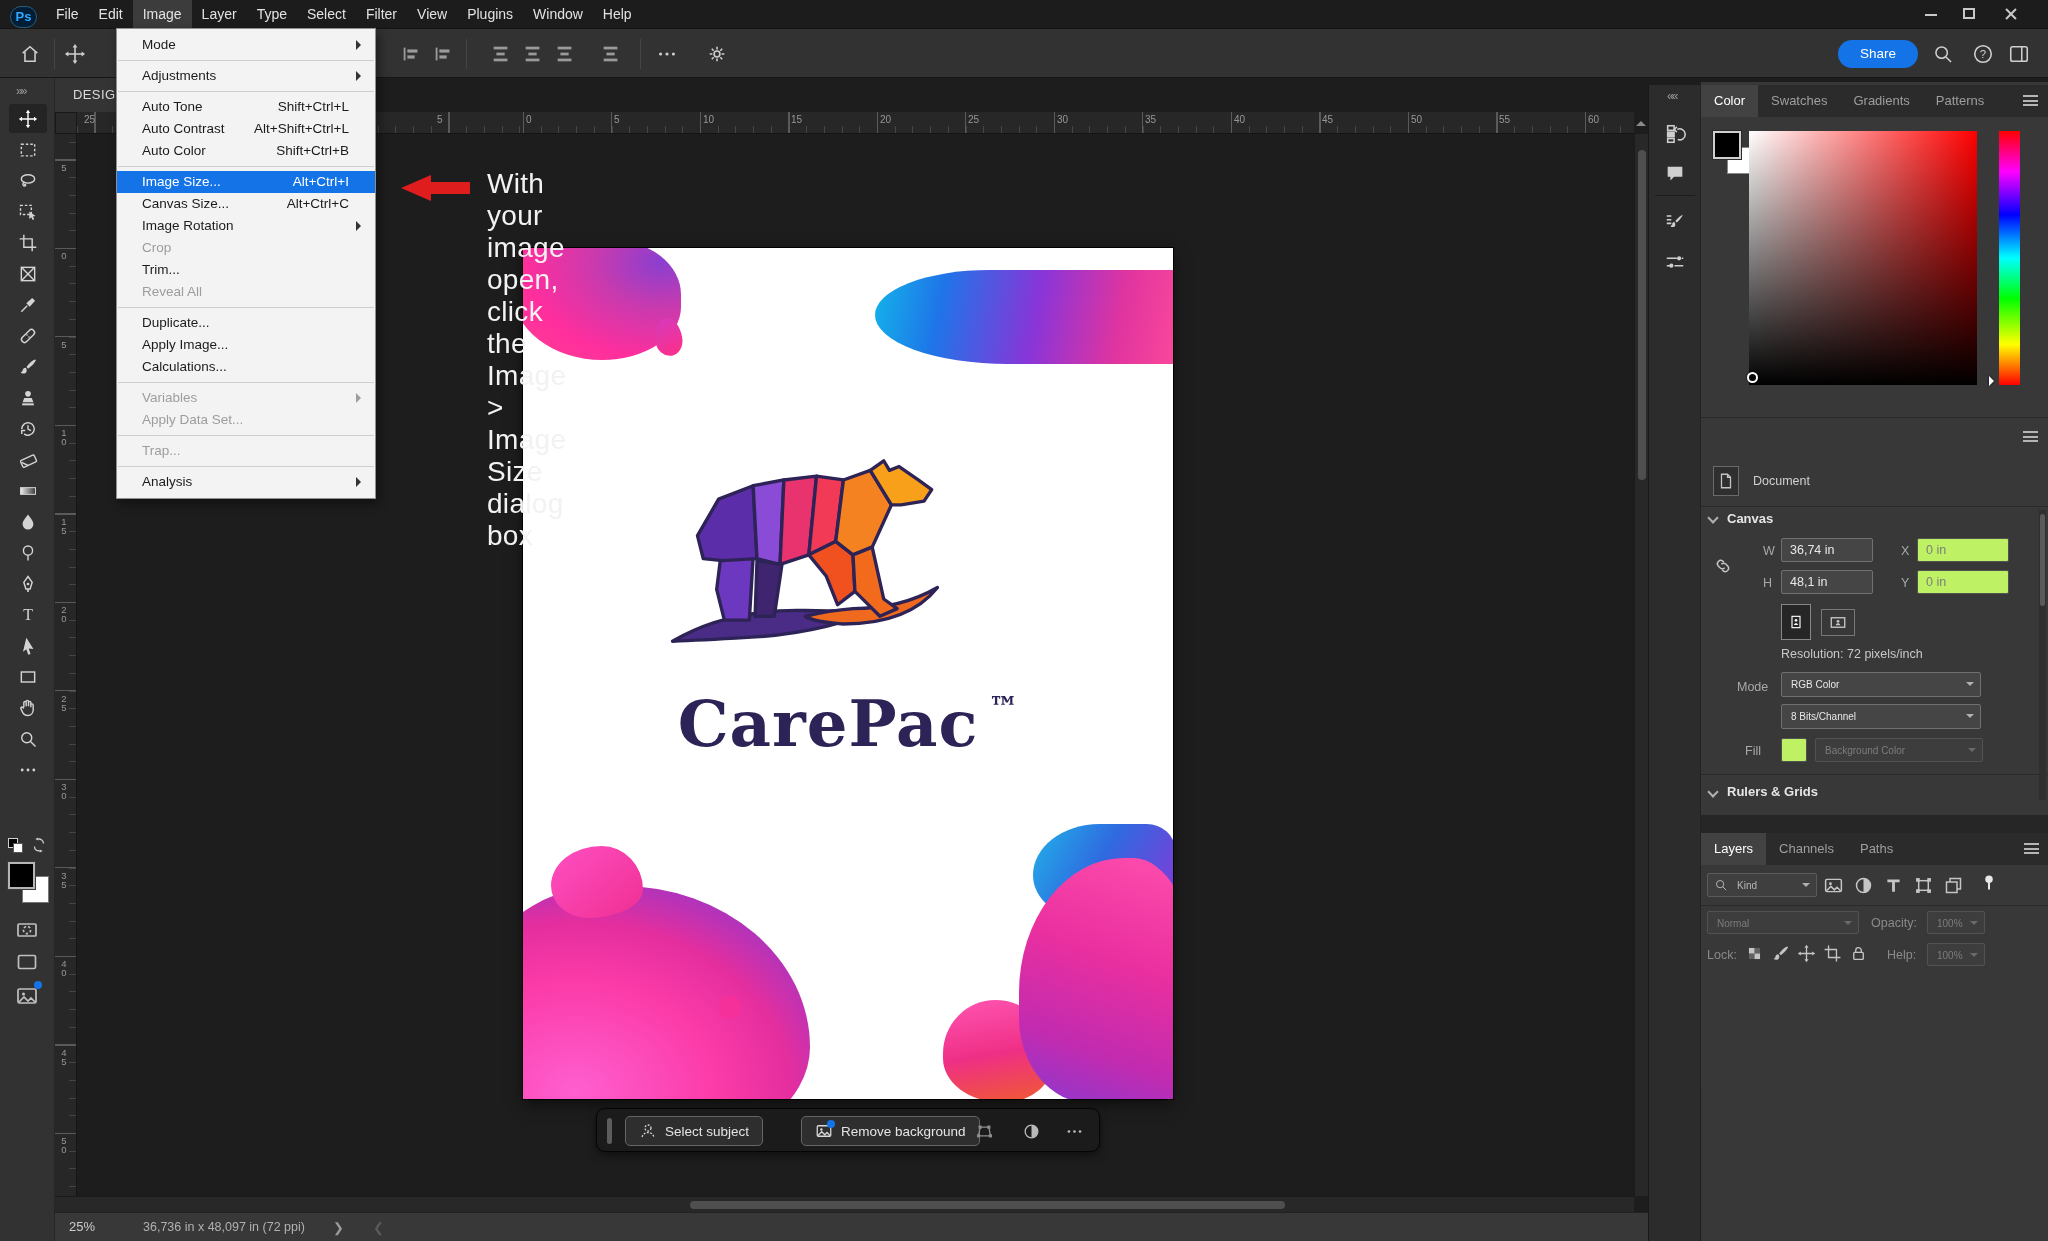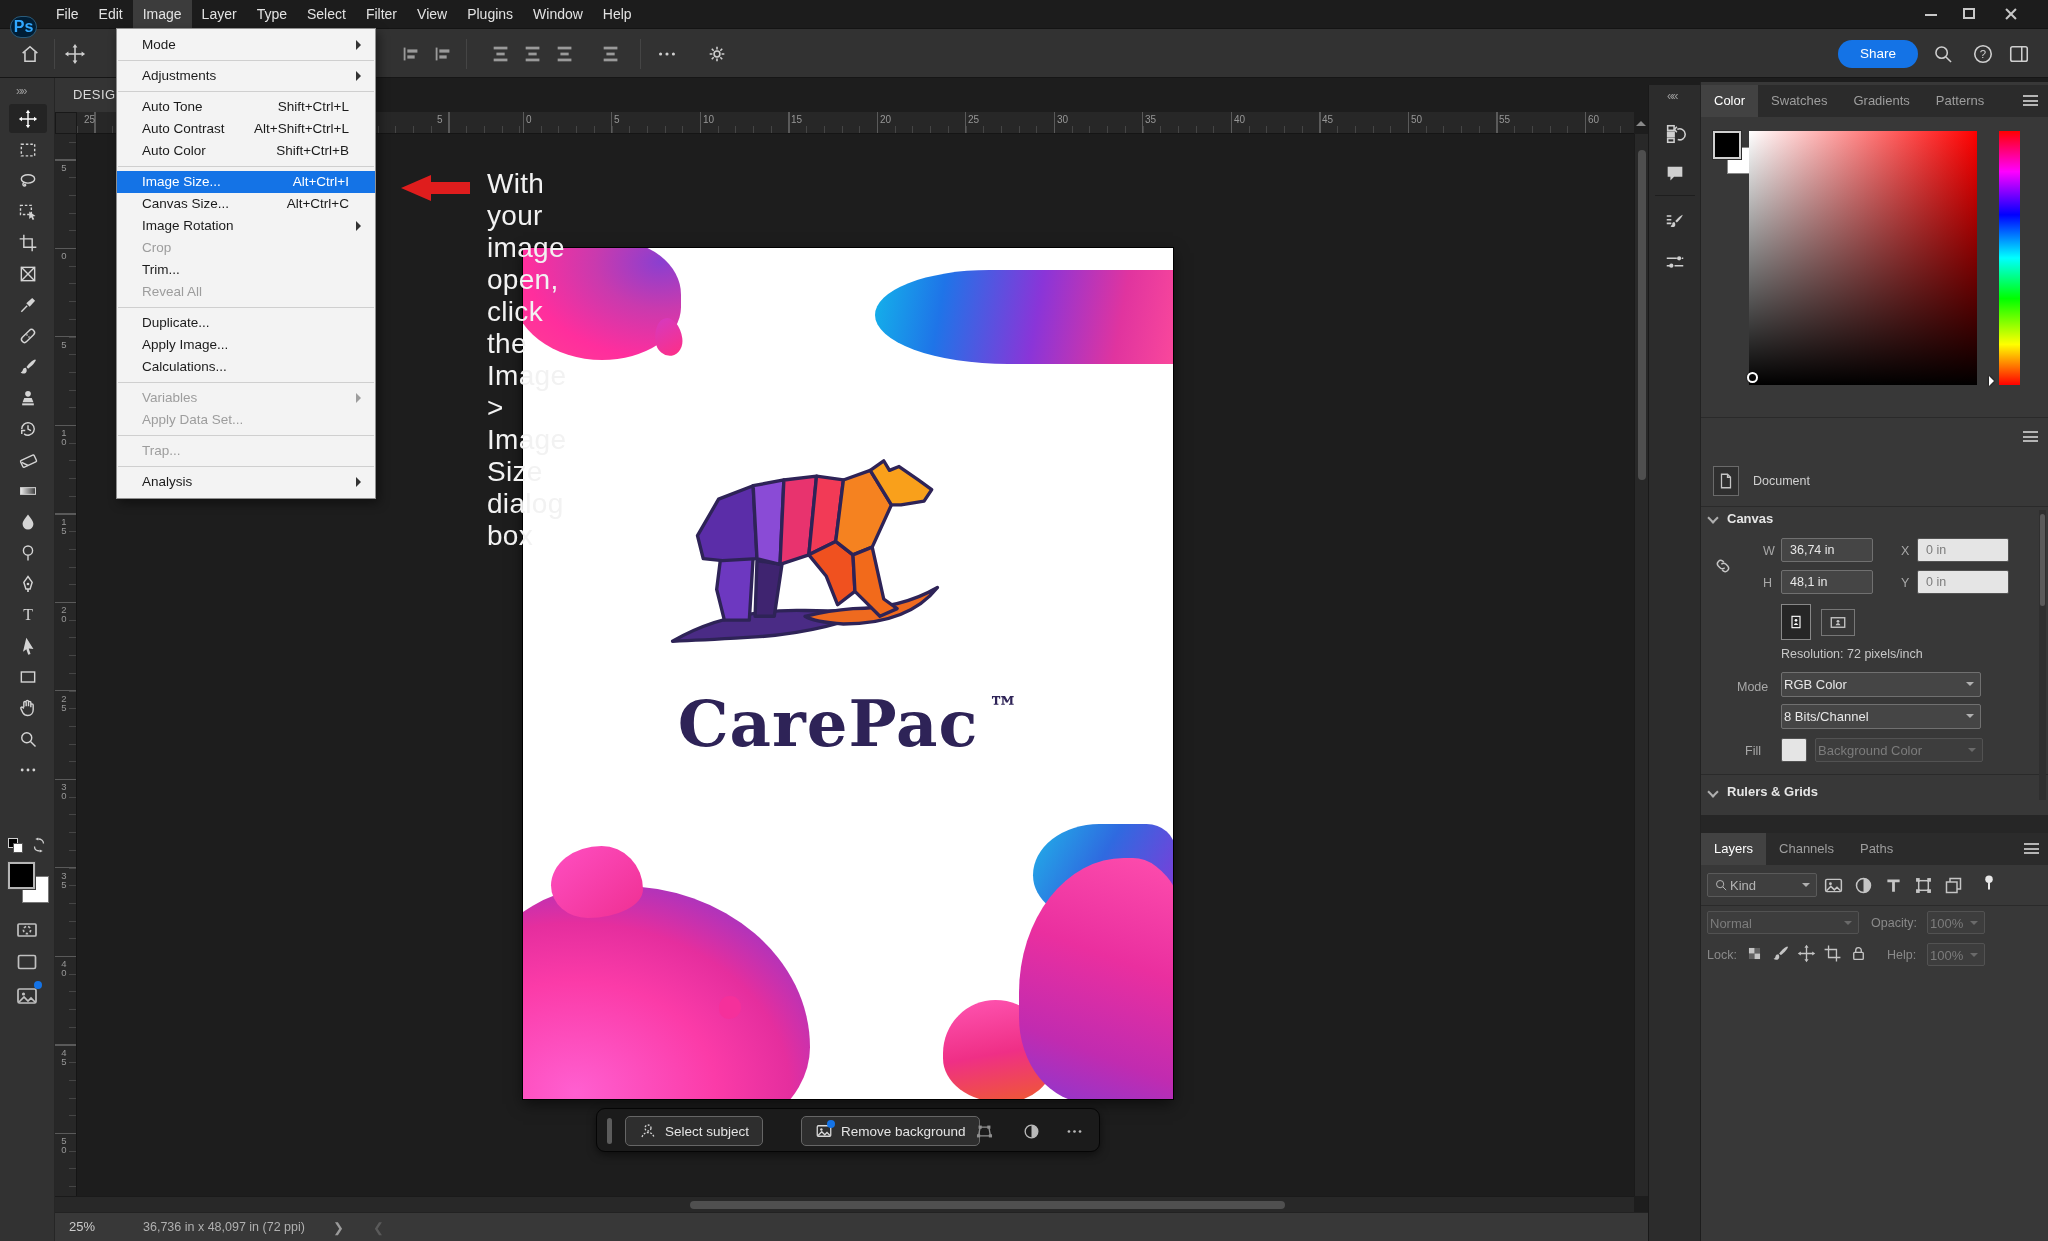--- a/index.html
+++ b/index.html
@@ -3,22 +3,22 @@
 <meta charset="utf-8">
 <style>
   * { margin:0; padding:0; box-sizing:border-box; user-select:none; }
   html,body { width:2048px; height:1241px; overflow:hidden; background:#1d1d1d;
     font-family:"Liberation Sans", sans-serif; cursor:default; }
   .icon svg { width:100%; height:100%; display:block; }
   .icon { display:inline-block; }
 
   
   #titlebar { position:absolute; left:0; top:0; width:2048px; height:28px; background:#1c1c1c; z-index:30; }
-  #ps-badge { position:absolute; left:10px; top:16px; width:27px; height:22px; background:#001e36;
-    border:1px solid #2a5b7a; border-radius:11px; color:#31a8ff; font-size:16px; font-weight:bold;
+  #ps-badge { position:absolute; left:10px; top:6px; width:27px; height:22px; background:#001e36;
+    border:1px solid #2a5b7a; border-radius:11px; color:#31a8ff; font-size:13px; font-weight:bold;
     text-align:center; line-height:20px; }
   #menubar { position:absolute; left:46px; top:0; height:28px; }
   .menu-item { display:inline-block; padding:0 10px; line-height:28px; font-size:14px; color:#e2e2e2; }
   .menu-item.active { background:#3c3c3c; }
   .winctl { position:absolute; top:0; width:38px; height:28px; }
   .winctl .bar { position:absolute; left:13px; top:14px; width:12px; height:2px; background:#c8c8c8; }
   .winctl .box { position:absolute; left:13px; top:8px; width:12px; height:11px; border:2px solid #c8c8c8; }
   .winctl .x1,.winctl .x2 { position:absolute; left:12px; top:13px; width:14px; height:2px; background:#c8c8c8; }
   .winctl .x1 { transform:rotate(45deg);} .winctl .x2 { transform:rotate(-45deg);}
 
@@ -116,23 +116,23 @@
   .hamb { position:absolute; right:10px; width:15px; height:11px; border-top:2px solid #b5b5b5;
     border-bottom:2px solid #b5b5b5; }
   .hamb:after { content:""; position:absolute; left:0; top:2.5px; width:15px; height:2px; background:#b5b5b5; }
   .pdiv { position:absolute; left:0; width:348px; height:1px; background:#2a2a2a; }
   .plabel { position:absolute; font-size:12.5px; color:#a8a8a8; }
   .pvalue { position:absolute; font-size:12.5px; color:#e2e2e2; }
   .pheader { position:absolute; font-size:13px; font-weight:bold; color:#e6e6e6; }
   .chev-d { position:absolute; width:8px; height:8px; border-left:2px solid #b0b0b0; border-bottom:2px solid #b0b0b0; transform:rotate(-45deg); }
   .pinput { position:absolute; height:24px; background:#454545; border:1px solid #707070; border-radius:2px;
     font-size:12.5px; color:#e8e8e8; line-height:22px; padding-left:8px; }
-  .pinput.dis { background:#e5e5e5; border-color:#525252; color:#7c7c7c; }
+  .pinput.dis { background:#bef264; border-color:#525252; color:#7c7c7c; }
   .pselect { position:absolute; height:25px; background:#454545; border:1px solid #707070; border-radius:2px;
-    font-size:13px; color:#e8e8e8; line-height:23px; padding-left:2px; }
+    font-size:10px; color:#e8e8e8; line-height:23px; padding-left:9px; }
   .pselect.dis { background:#3d3d3d; border-color:#525252; color:#7c7c7c; }
   .pselect .sc { position:absolute; right:6px; top:9px; width:0; height:0; border:4px solid transparent; border-top-color:#b0b0b0; }
   .pselect.dis .sc { border-top-color:#6a6a6a; }
   .p-icon { position:absolute; color:#c5c5c5; }
   
   #grad-square { position:absolute; left:48px; top:49px; width:228px; height:254px;
     background:linear-gradient(to top, #000, rgba(0,0,0,0)), linear-gradient(to right, #fff, #f00); }
   #grad-ring { position:absolute; left:46px; top:290px; width:11px; height:11px; border:2px solid #fff; border-radius:50%; box-shadow:0 0 2px #000; }
   #hue-bar { position:absolute; left:298px; top:49px; width:21px; height:254px;
     background:linear-gradient(to bottom, #f00, #f0f 16%, #00f 33%, #0ff 50%, #0f0 66%, #ff0 84%, #f00); }

